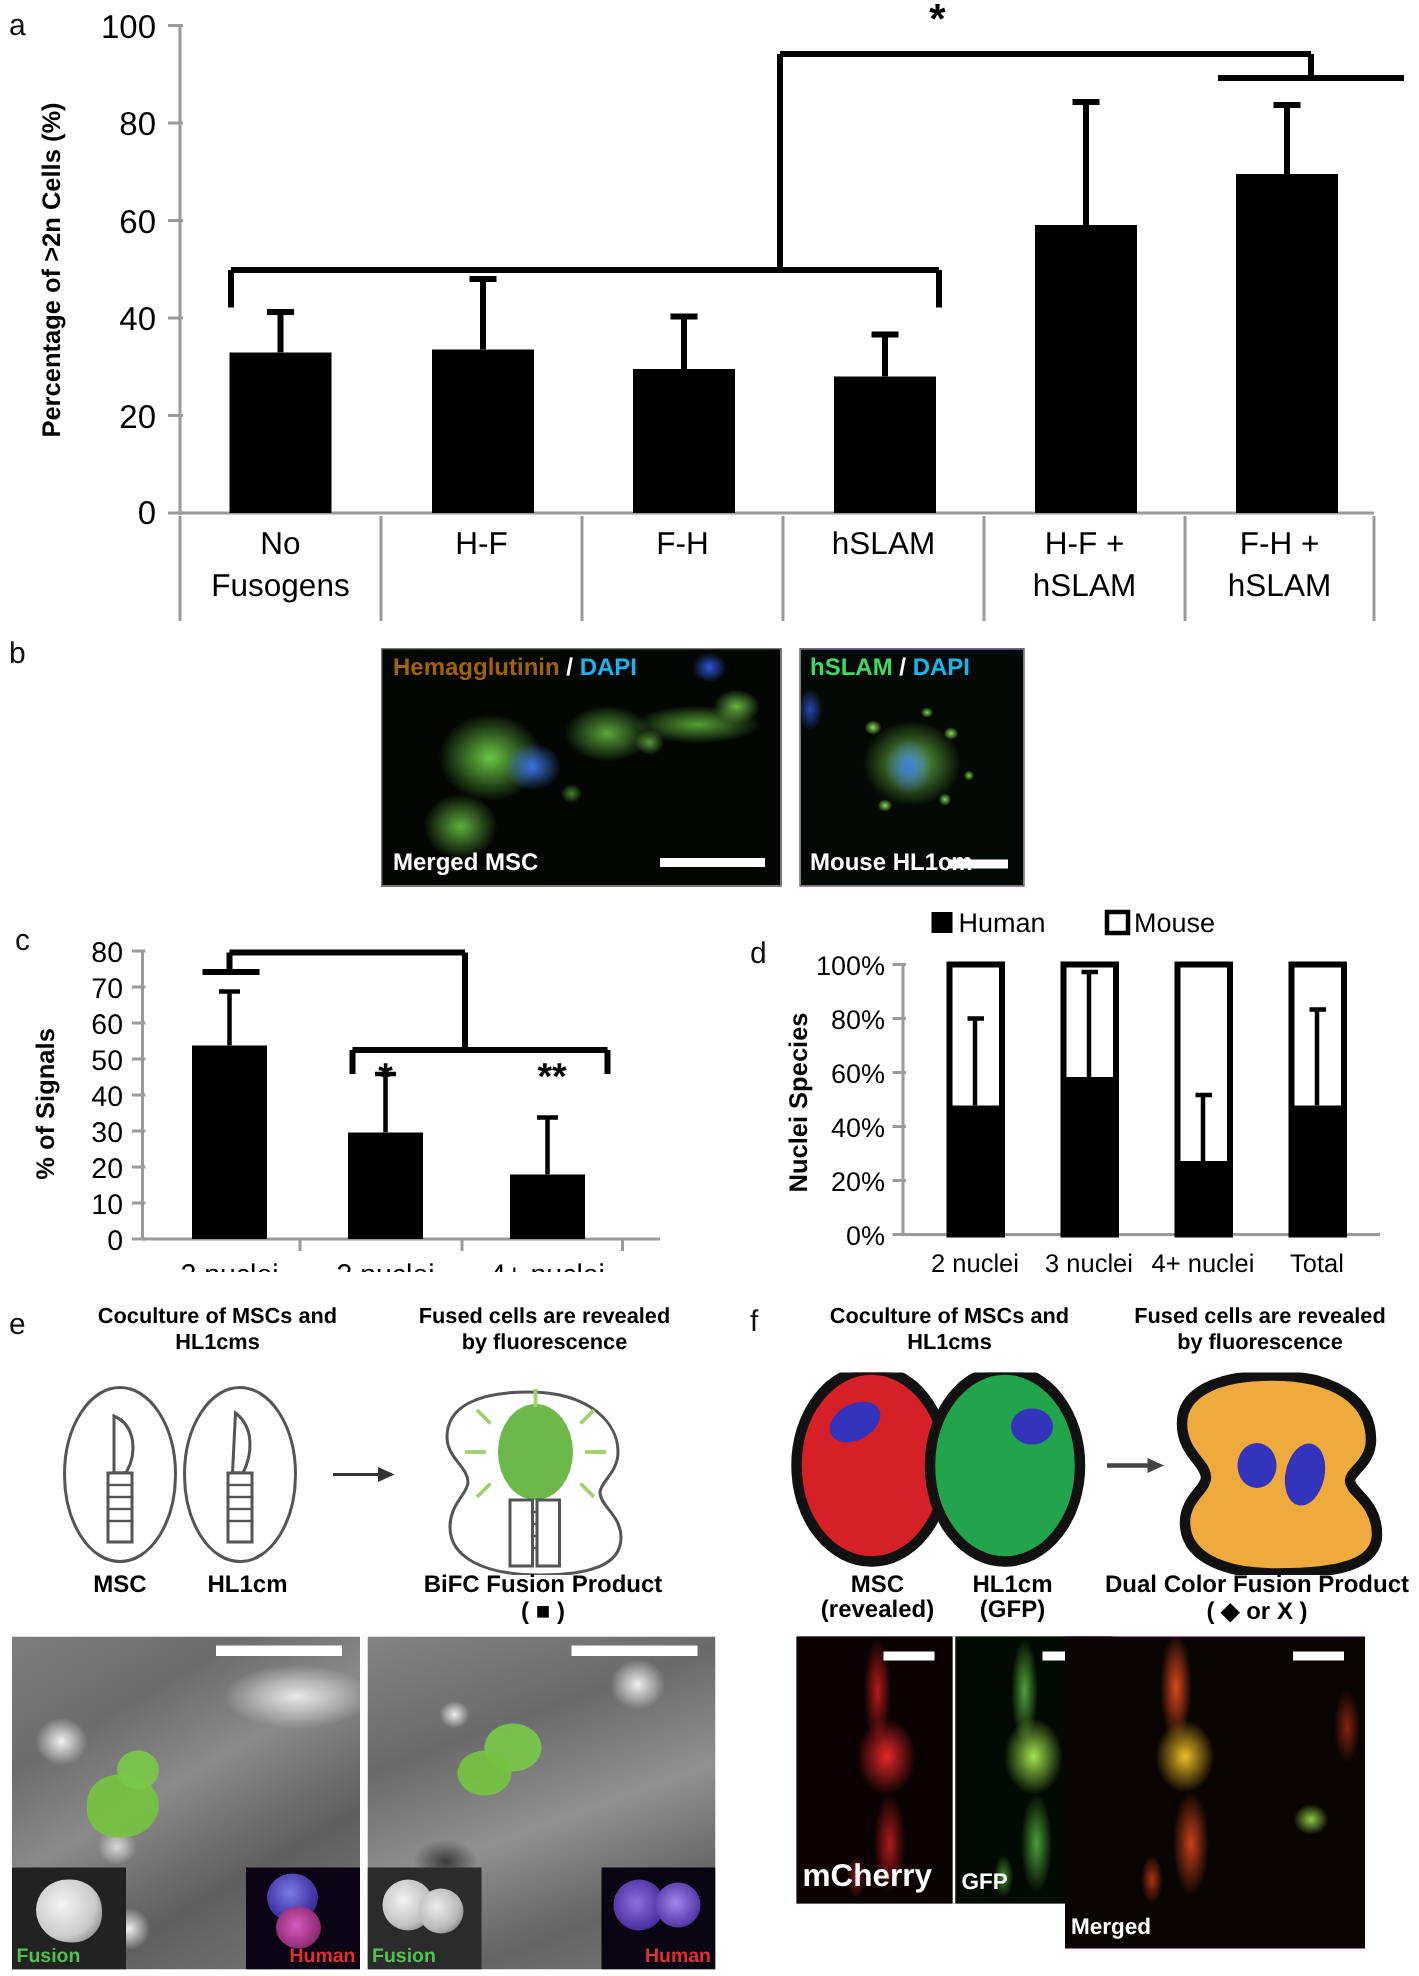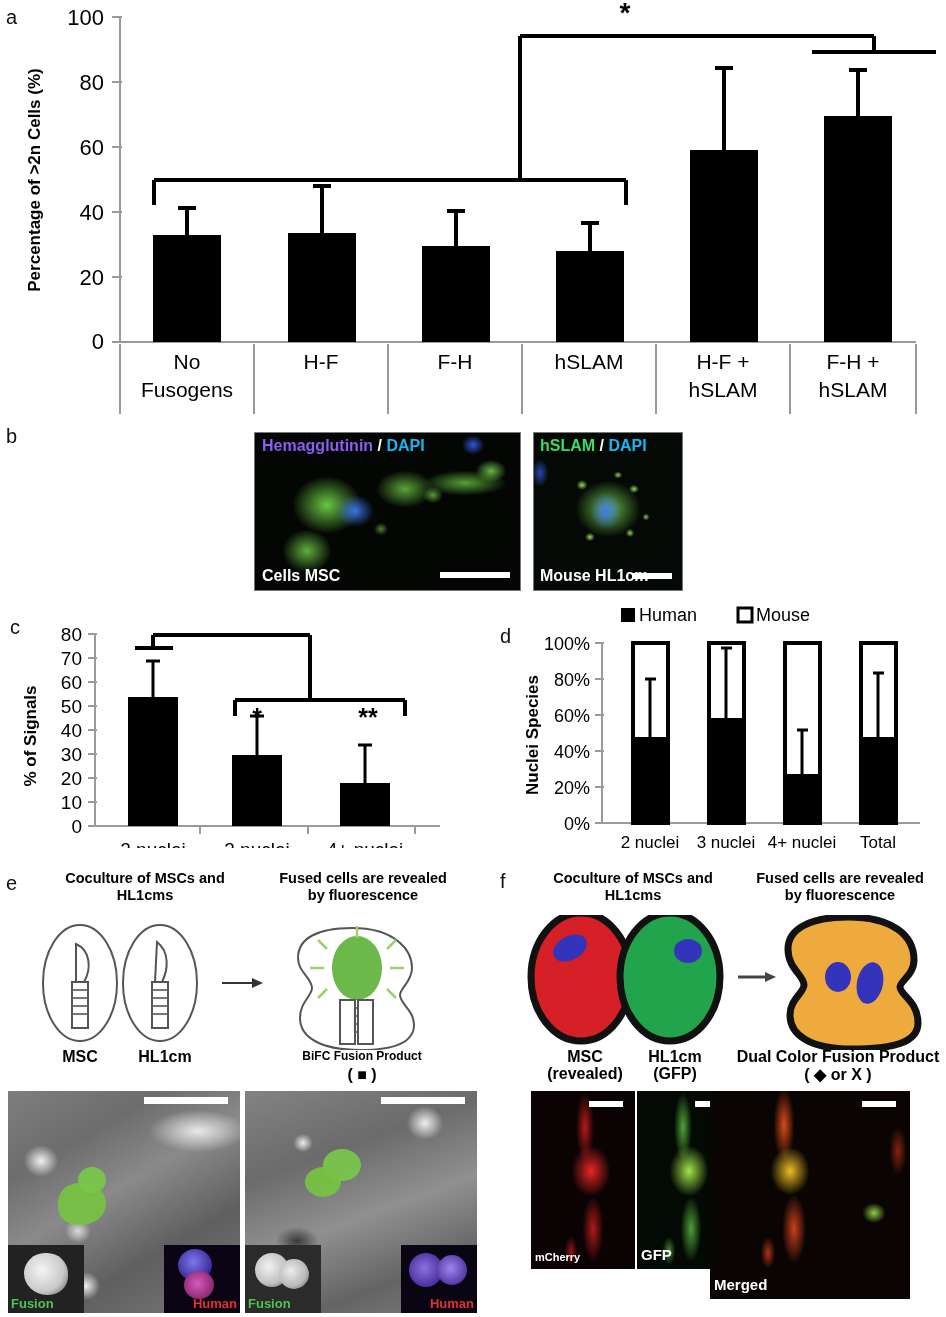--- a/index.html
+++ b/index.html
@@ -115,23 +115,23 @@
           radial-gradient(ellipse 16px 14px at 218px 12px, rgba(50,90,230,.95), rgba(30,60,170,0) 70%),
           radial-gradient(ellipse 48px 40px at 72px 72px, rgba(110,210,70,.95), rgba(40,120,30,0) 72%),
           radial-gradient(ellipse 40px 26px at 150px 56px, rgba(110,205,70,.8), rgba(40,120,30,0) 72%),
           radial-gradient(ellipse 60px 18px at 210px 50px, rgba(105,200,65,.8), rgba(40,110,30,0) 70%),
           radial-gradient(ellipse 34px 30px at 52px 118px, rgba(110,205,70,.85), rgba(40,120,30,0) 72%),
           radial-gradient(ellipse 22px 16px at 236px 38px, rgba(120,215,80,.85), rgba(40,120,30,0) 70%),
           radial-gradient(ellipse 14px 12px at 178px 62px, rgba(120,215,80,.7), rgba(40,120,30,0) 70%),
           radial-gradient(ellipse 10px 9px at 126px 96px, rgba(120,215,80,.6), rgba(40,120,30,0) 70%),
           #040604;"></div>
       <div class="ovl" style="left:7px;top:4px;font-size:16px;">
-        <span style="color:#8b5cf6;">Hemagglutinin</span><span style="color:#fff;"> / </span><span style="color:#18b6f0;">DAPI</span>
-      </div>
-      <div class="ovl" style="left:7px;bottom:5px;font-size:16px;color:#fff;">Cells MSC</div>
+        <span style="color:#a16207;">Hemagglutinin</span><span style="color:#fff;"> / </span><span style="color:#18b6f0;">DAPI</span>
+      </div>
+      <div class="ovl" style="left:7px;bottom:5px;font-size:16px;color:#fff;">Merged MSC</div>
       <div class="scalebar" style="right:10px;bottom:12px;width:70px;height:6px;"></div>
     </div>
 
     <div class="imgbox" style="left:533px;top:432px;width:148px;height:157px;background:#6d28d9;border:1px solid #777;">
       <div style="position:absolute;inset:0;background:
           radial-gradient(ellipse 22px 26px at 72px 78px, rgba(60,120,240,.95), rgba(30,70,180,0) 70%),
           radial-gradient(ellipse 12px 20px at 6px 40px, rgba(45,90,220,.8), rgba(30,60,170,0) 70%),
           radial-gradient(ellipse 44px 38px at 74px 76px, rgba(120,215,80,.85), rgba(40,120,30,0) 74%),
           radial-gradient(ellipse 8px 7px at 48px 52px, rgba(150,235,90,.95), rgba(40,120,30,0) 70%),
           radial-gradient(ellipse 7px 6px at 100px 56px, rgba(150,235,90,.95), rgba(40,120,30,0) 70%),
@@ -334,21 +334,21 @@
         <rect x="358" y="80" width="15" height="44" fill="#fff" stroke="#555" stroke-width="2"></rect>
         <line x1="355" y1="88" x2="358" y2="88" stroke="#555" stroke-width="1.6"></line>
         <line x1="355" y1="96" x2="358" y2="96" stroke="#555" stroke-width="1.6"></line>
         <line x1="355" y1="104" x2="358" y2="104" stroke="#555" stroke-width="1.6"></line>
         <line x1="355" y1="112" x2="358" y2="112" stroke="#555" stroke-width="1.6"></line>
       </g>
     </svg>
 
     <div class="diagtext" style="left:20px;top:1048px;width:120px;font-size:16px;">MSC</div>
     <div class="diagtext" style="left:105px;top:1048px;width:120px;font-size:16px;">HL1cm</div>
-    <div class="diagtext" style="left:244px;top:1048px;width:236px;font-size:12px;">BiFC Fusion Product</div>
+    <div class="diagtext" style="left:244px;top:1048px;width:236px;font-size:16px;">BiFC Fusion Product</div>
     <div class="diagtext" style="left:244px;top:1066px;width:236px;font-size:16px;">( ■ )</div>
 
     <div class="imgbox" style="left:8px;top:1091px;width:232px;height:222px;">
       <div style="position:absolute;inset:0;background:
           radial-gradient(ellipse 70px 30px at 190px 40px, #e9e9e9, rgba(120,120,120,0) 70%),
           radial-gradient(ellipse 24px 22px at 33px 70px, #f2f2f2, rgba(120,120,120,0) 72%),
           radial-gradient(ellipse 20px 20px at 78px 195px, #efefef, rgba(120,120,120,0) 70%),
           radial-gradient(ellipse 18px 17px at 70px 140px, #dadada, rgba(110,110,110,0) 72%),
           linear-gradient(150deg,#7e7e7e 0%,#6d6d6d 25%,#8a8a8a 45%,#5f5f5f 70%,#7a7a7a 100%);"></div>
       <div style="position:absolute;left:50px;top:92px;width:48px;height:42px;border-radius:48% 52% 55% 45%;background:#76c342;opacity:.92;"></div>
@@ -432,21 +432,21 @@
     <div class="diagtext" style="left:730px;top:1066px;width:216px;font-size:16px;text-align:center;">( ◆ or X )</div>
 
     <div class="imgbox" style="left:531px;top:1091px;width:104px;height:178px;background:#0b0303;border-right:2px solid #fff;">
       <div style="position:absolute;inset:0;background:
           radial-gradient(ellipse 26px 34px at 60px 80px, rgba(245,40,40,.95), rgba(140,15,15,0) 75%),
           radial-gradient(ellipse 12px 46px at 54px 36px, rgba(210,30,30,.85), rgba(140,15,15,0) 75%),
           radial-gradient(ellipse 14px 44px at 62px 138px, rgba(215,32,32,.8), rgba(140,15,15,0) 75%),
           radial-gradient(ellipse 9px 20px at 40px 160px, rgba(200,30,30,.7), rgba(140,15,15,0) 72%),
           #0b0303;"></div>
       <div class="scalebar" style="right:12px;top:10px;width:34px;height:6px;"></div>
-      <div class="ovl" style="left:4px;bottom:6px;font-size:11px;color:#fff;">mCherry</div>
+      <div class="ovl" style="left:4px;bottom:6px;font-size:21px;color:#fff;">mCherry</div>
     </div>
 
     <div class="imgbox" style="left:637px;top:1091px;width:104px;height:178px;background:#030903;border-right:2px solid #fff;">
       <div style="position:absolute;inset:0;background:
           radial-gradient(ellipse 26px 34px at 52px 80px, rgba(170,240,80,.95), rgba(40,110,25,0) 75%),
           radial-gradient(ellipse 12px 46px at 46px 36px, rgba(100,200,70,.8), rgba(40,110,25,0) 75%),
           radial-gradient(ellipse 14px 44px at 54px 138px, rgba(95,195,70,.8), rgba(40,110,25,0) 75%),
           radial-gradient(ellipse 9px 20px at 32px 160px, rgba(90,185,65,.7), rgba(40,110,25,0) 72%),
           #030903;"></div>
       <div class="scalebar" style="right:12px;top:10px;width:34px;height:6px;"></div>

